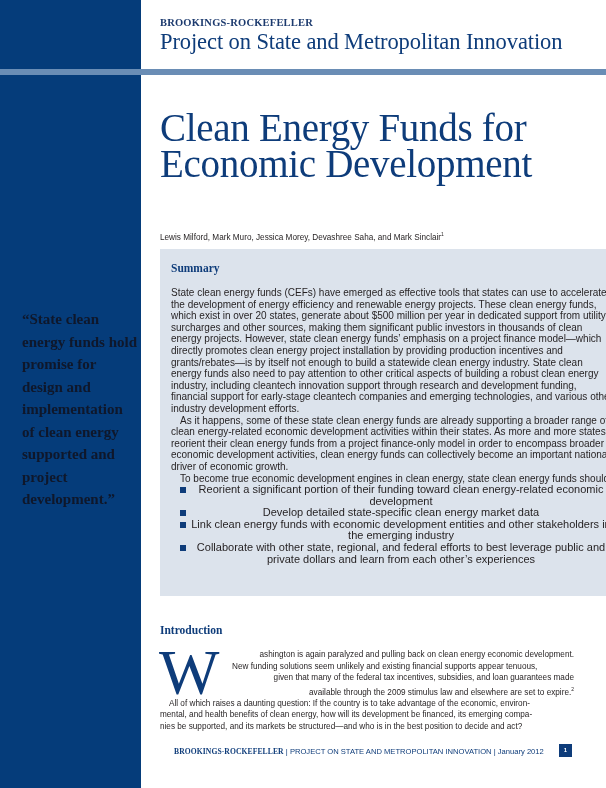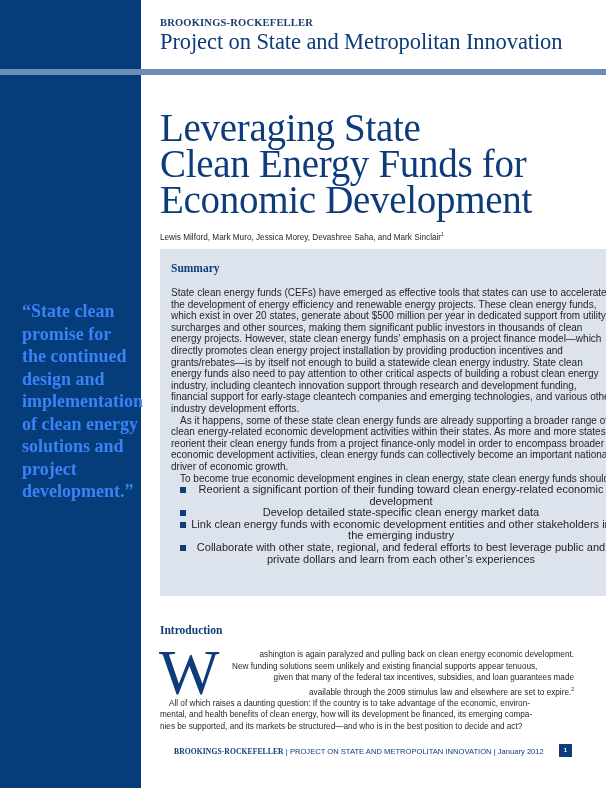--- a/index.html
+++ b/index.html
@@ -20,21 +20,21 @@
   .authors sup { font-size: 5px; }
 
   .summary { position: absolute; left: 160px; top: 249px; width: 464px; height: 347px; background: #dce3ec; padding: 13px 11px 0 11px; }
   .summary h2 { font-family: "Liberation Serif", serif; font-weight: bold; font-size: 11.5px; color: #0e3c7a; margin-bottom: 13px; }
   .summary p { font-size: 10px; line-height: 11.6px; color: #231f20; }
   .summary p.indent { text-indent: 9px; }
   .summary ul { list-style: none; margin-left: 9px; }
   .summary li { font-size: 11px; line-height: 11.6px; padding-left: 9px; position: relative; text-align: center; }
   .summary li .bullet { position: absolute; left: 0; top: 3px; width: 6px; height: 6px; background: #0e3c7a; }
 
-  .pull-quote { position: absolute; left: 22px; top: 300px; width: 120px; font-family: "Liberation Serif", serif; font-weight: bold; font-size: 18px; line-height: 22.5px; color: #3b82f6; }
+  .pull-quote { position: absolute; left: 22px; top: 308px; width: 120px; font-family: "Liberation Serif", serif; font-weight: bold; font-size: 15px; line-height: 22.5px; color: #0f172a; }
   .pull-quote div { white-space: nowrap; }
 
   .intro-heading { position: absolute; left: 160px; top: 624px; font-family: "Liberation Serif", serif; font-weight: bold; font-size: 11.5px; color: #0e3c7a; }
 
   .dropcap { position: absolute; left: 159px; top: 643px; font-family: "Liberation Serif", serif; font-size: 64px; line-height: 60px; color: #0e3c7a; }
 
   .intro-body { position: absolute; left: 160px; top: 649px; width: 414px; font-size: 8.2px; line-height: 11.5px; color: #231f20; }
   .intro-body .line { white-space: nowrap; }
   .intro-body .dc-line { padding-left: 63px; text-align: right; }
   .intro-body .dc-indent { padding-left: 72px; }
@@ -50,37 +50,36 @@
 
 <div class="sidebar"></div>
 <div class="stripe"></div>
 
 <div class="brand">
   <div class="brand-kicker">BROOKINGS-ROCKEFELLER</div>
   <div class="brand-title">Project on State and Metropolitan Innovation</div>
 </div>
 
 <div class="doc-title">
-  <div>Leveraging State</div>
   <div>Clean Energy Funds for</div>
   <div>Economic Development</div>
 </div>
 
 <div class="authors">
   <span>Lewis Milford, Mark Muro, Jessica Morey, Devashree Saha, and Mark Sinclair</span><sup>1</sup>
 </div>
 
 <div class="pull-quote">
   <div>“State clean</div>
+  <div>energy funds hold</div>
   <div>promise for</div>
-  <div>the continued</div>
   <div>design and</div>
   <div>implementation</div>
   <div>of clean energy</div>
-  <div>solutions and</div>
+  <div>supported and</div>
   <div>project</div>
   <div>development.”</div>
 </div>
 
 <div class="summary">
   <h2>Summary</h2>
   <p>State clean energy funds (CEFs) have emerged as effective tools that states can use to accelerate the development of energy efficiency and renewable energy projects. These clean energy funds, which exist in over 20 states, generate about $500 million per year in dedicated support from utility surcharges and other sources, making them significant public investors in thousands of clean energy projects. However, state clean energy funds’ emphasis on a project finance model—which directly promotes clean energy project installation by providing production incentives and grants/rebates—is by itself not enough to build a statewide clean energy industry. State clean energy funds also need to pay attention to other critical aspects of building a robust clean energy industry, including cleantech innovation support through research and development funding, financial support for early-stage cleantech companies and emerging technologies, and various other industry development efforts.</p>
   <p class="indent">As it happens, some of these state clean energy funds are already supporting a broader range of clean energy-related economic development activities within their states. As more and more states reorient their clean energy funds from a project finance-only model in order to encompass broader economic development activities, clean energy funds can collectively become an important national driver of economic growth.</p>
   <p class="indent">To become true economic development engines in clean energy, state clean energy funds should:</p>
   <ul>

